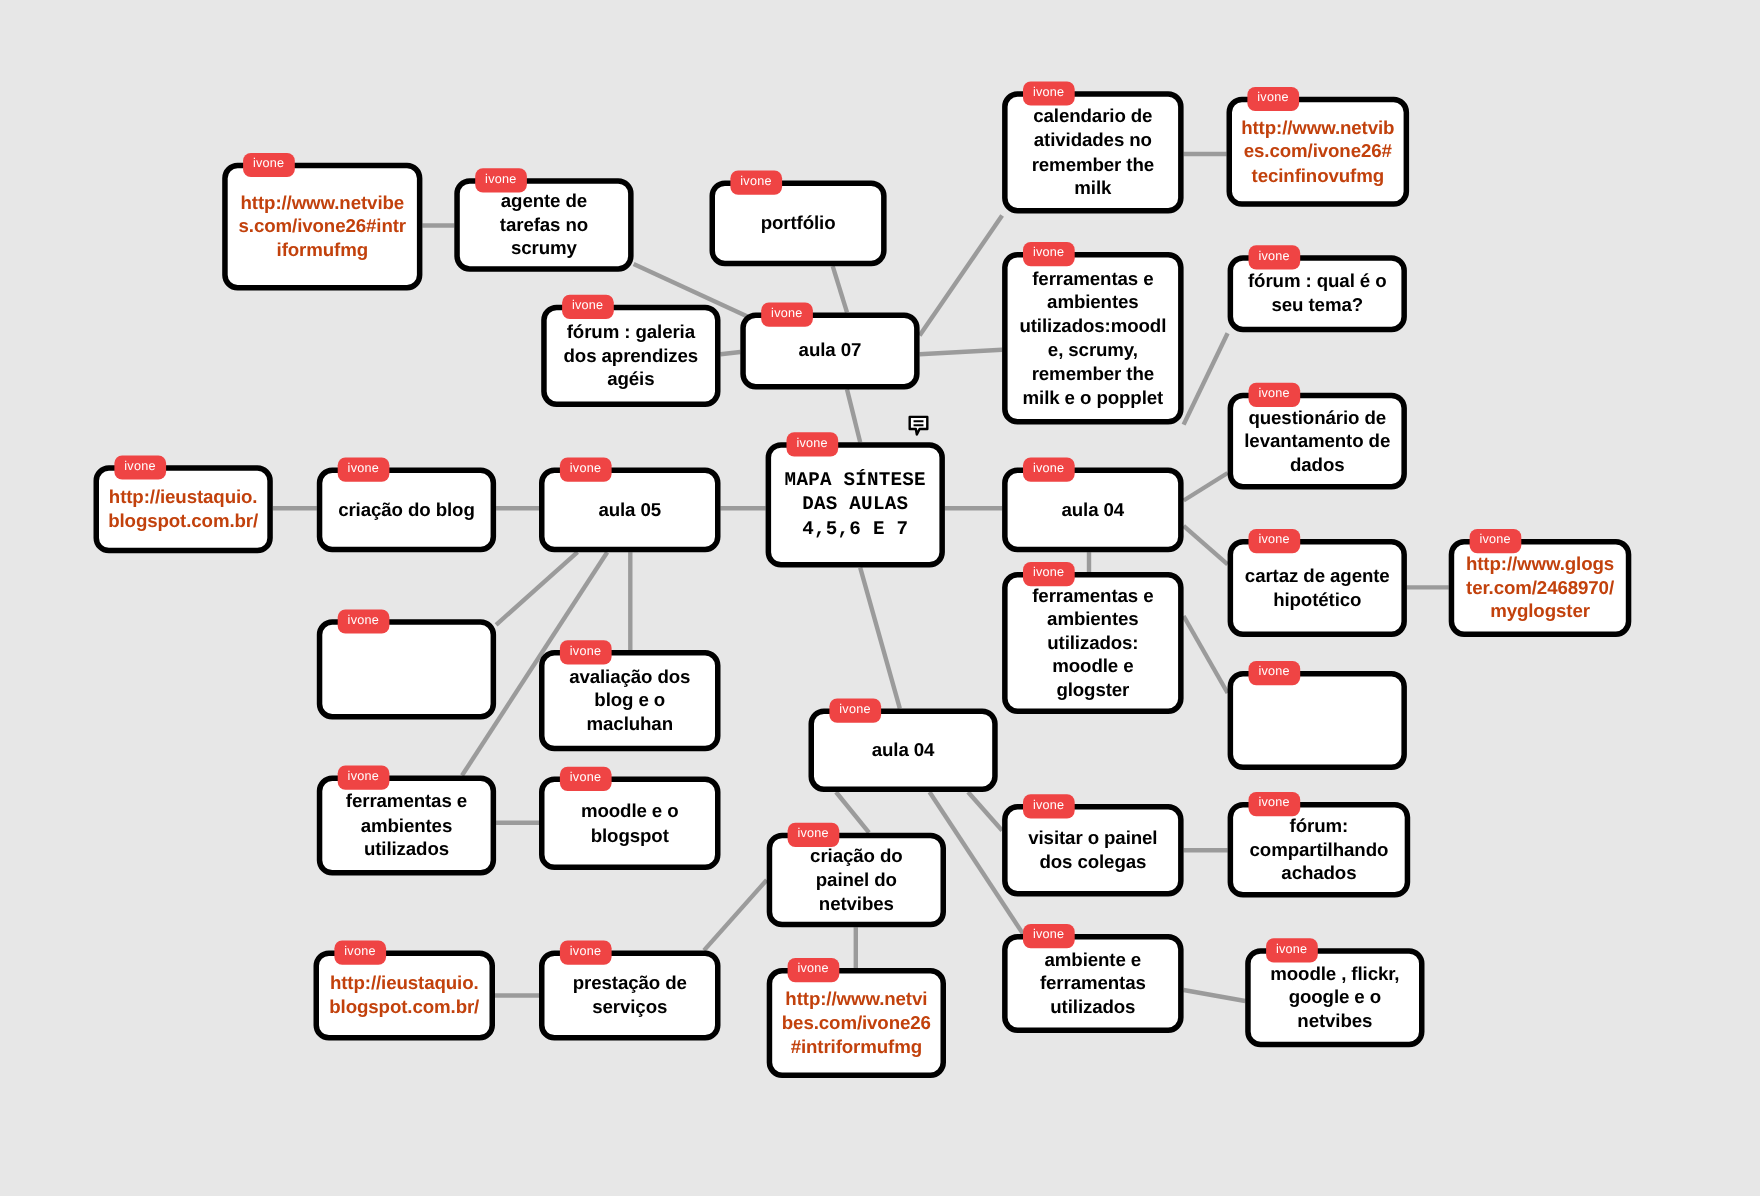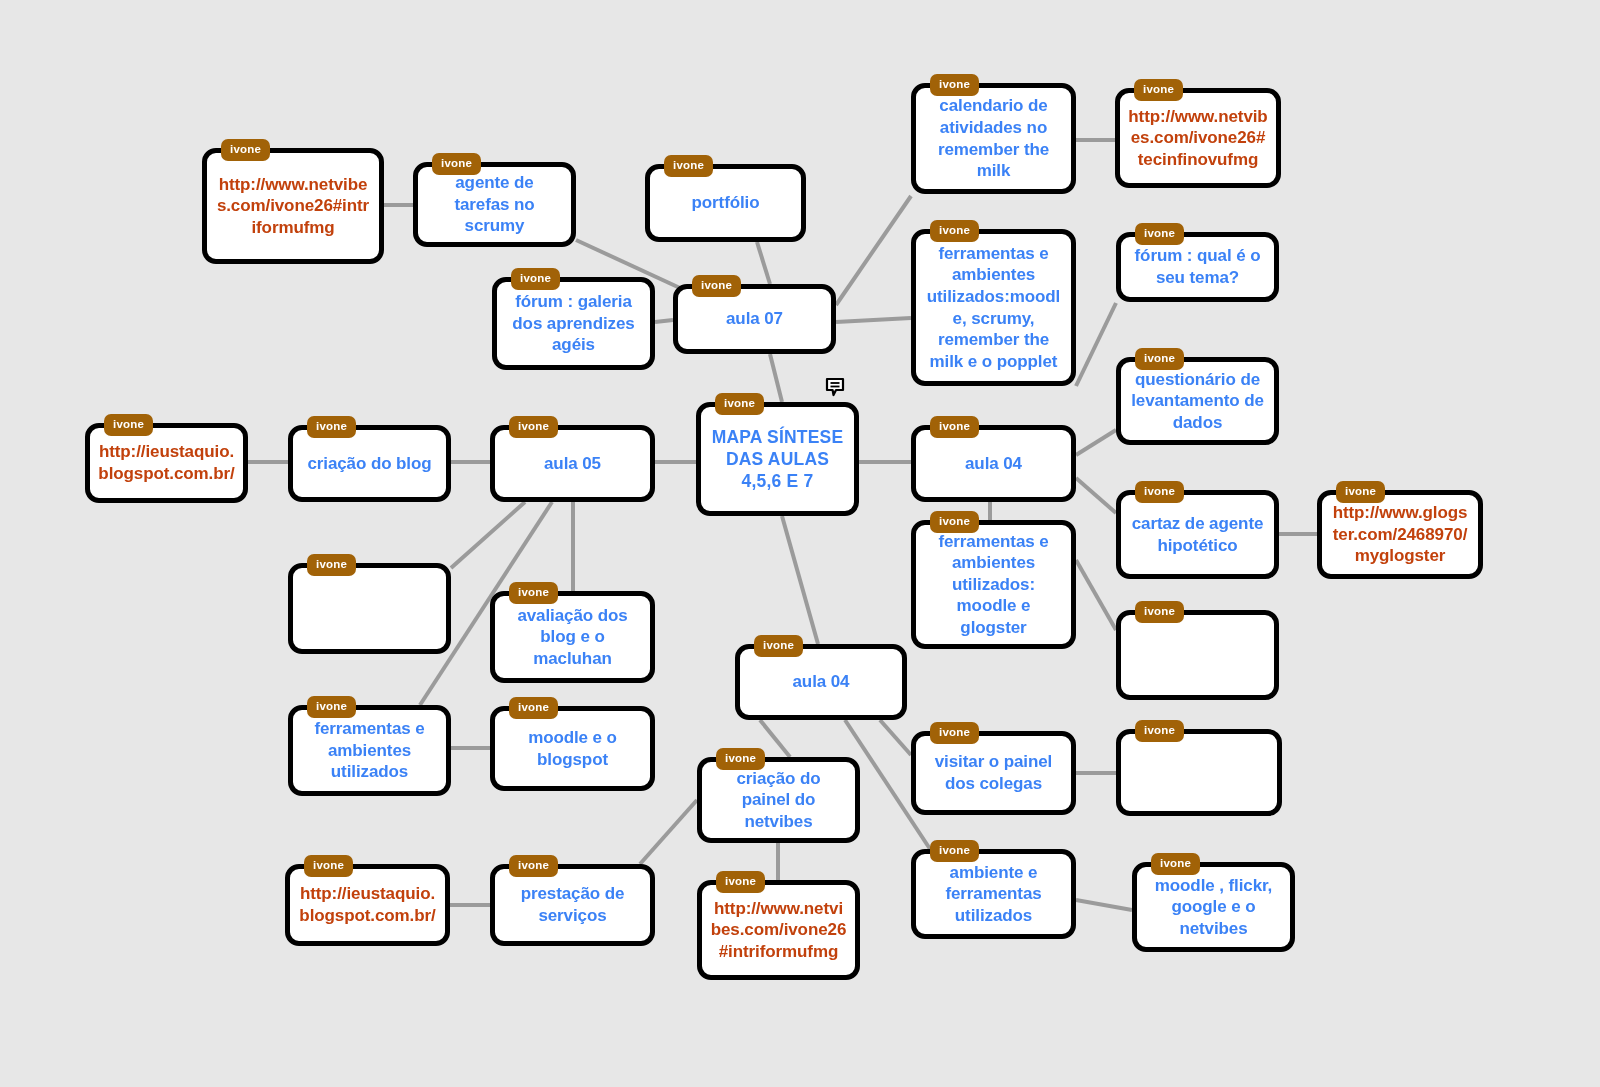--- a/index.html
+++ b/index.html
@@ -32,39 +32,40 @@
     align-items: center;
     justify-content: center;
     text-align: center;
     padding: 6px 8px;
     z-index: 3;
   }
   .node-text {
     font-size: 17px;
     font-weight: bold;
     line-height: 1.27;
-    color: #3b82f6;
+    color: #000000;
     letter-spacing: -0.1px;
     word-break: break-word;
   }
   .node.link .node-text {
     color: #c2410c;
   }
   .node.center .node-text {
     font-size: 17.5px;
     letter-spacing: 0.2px;
+    font-family: Liberation Mono, monospace;
   }
   .owner-tag {
     position: absolute;
     top: -14px;
     left: 14px;
-    background: #a16207;
+    background: #ef4444;
     color: #ffffff;
     font-size: 11.5px;
-    font-weight: bold;
+    font-weight: normal;
     line-height: 1;
     padding: 5px 9px 5px 9px;
     border-radius: 7px;
     z-index: 4;
     letter-spacing: 0.2px;
   }
   .comment-icon {
     position: absolute;
     z-index: 5;
   }
@@ -205,20 +206,21 @@
       <div class="node" style="left: 490px; top: 706px; width: 165px; height: 85px;">
         <span class="owner-tag">ivone</span>
         <span class="node-text">moodle e o blogspot</span>
       </div>
       <div class="node" style="left: 911px; top: 731px; width: 165px; height: 84px;">
         <span class="owner-tag">ivone</span>
         <span class="node-text">visitar o painel dos colegas</span>
       </div>
       <div class="node" style="left: 1116px; top: 729px; width: 166px; height: 87px;">
         <span class="owner-tag">ivone</span>
+        <span class="node-text">fórum: compartilhando achados</span>
       </div>
       <div class="node" style="left: 697px; top: 757px; width: 163px; height: 86px;">
         <span class="owner-tag">ivone</span>
         <span class="node-text">criação  do painel do netvibes</span>
       </div>
       <div class="node" style="left: 911px; top: 849px; width: 165px; height: 90px;">
         <span class="owner-tag">ivone</span>
         <span class="node-text">ambiente e ferramentas utilizados</span>
       </div>
       <div class="node" style="left: 1132px; top: 862px; width: 163px; height: 90px;">

